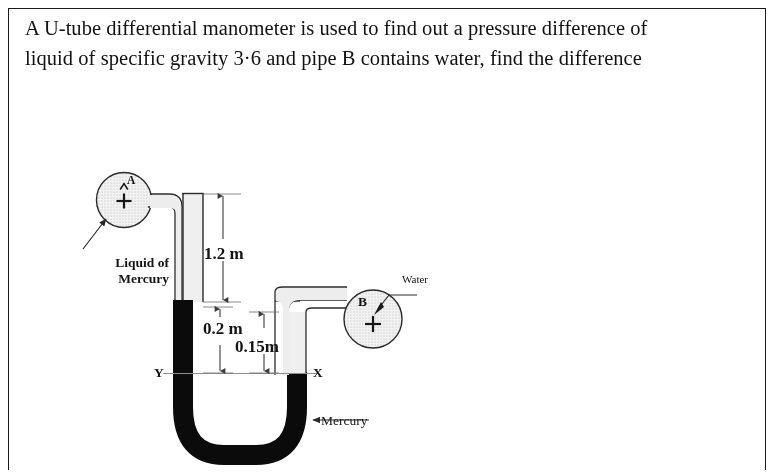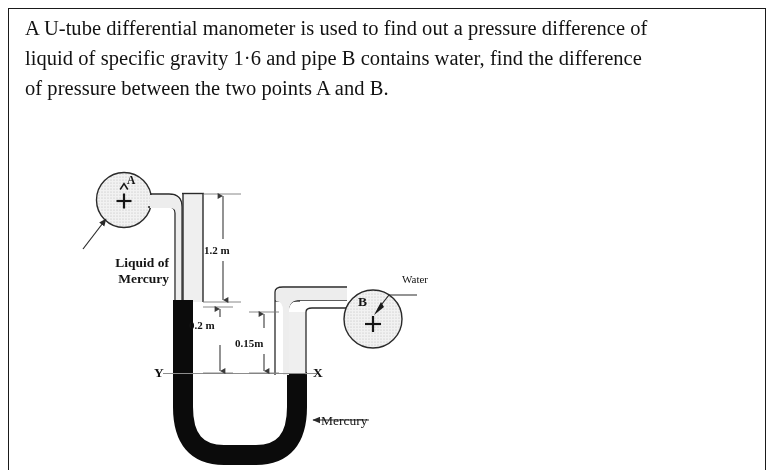--- a/index.html
+++ b/index.html
@@ -69,25 +69,25 @@
   .lbl-liquid {
     left: 30px;
     top: 106px;
     width: 122px;
     text-align: right;
     font-size: 13.5px;
     line-height: 15.5px;
     font-weight: bold;
   }
   .lbl-dim {
-    font-size: 11px;
+    font-size: 17px;
     font-weight: bold;
   }
   .lbl-12m  { left: 187px; top: 95px; }
-  .lbl-02m  { left: 172px; top: 170px; }
+  .lbl-02m  { left: 186px; top: 170px; }
   .lbl-015m { left: 218px; top: 188px; }
   .lbl-water {
     left: 385px;
     top: 124px;
     font-size: 11px;
   }
   .lbl-mercury {
     left: 304px;
     top: 264px;
     font-size: 13.5px;
@@ -119,22 +119,21 @@
 </style>
 </head>
 <body>
 
 <div id="page">
 
   <div id="question-box">
 
     <div id="question-text">
       <p>A U-tube differential manometer is used to find out a pressure difference of</p>
-      <p>liquid of specific gravity 1·6 and pipe B contains water, find the difference</p>
-      <p>of pressure between the two points A and B.</p>
+      <p>liquid of specific gravity 3·6 and pipe B contains water, find the difference</p>
     </div>
 
     <div id="figure">
 
       <svg class="fig-svg" width="758" height="330" viewBox="0 0 758 330">
         <defs>
           <pattern id="dots" width="3" height="3" patternUnits="userSpaceOnUse">
             <rect width="3" height="3" fill="#f2f2f2"></rect>
             <circle cx="1" cy="1" r="0.55" fill="#b9b9b9"></circle>
           </pattern>

